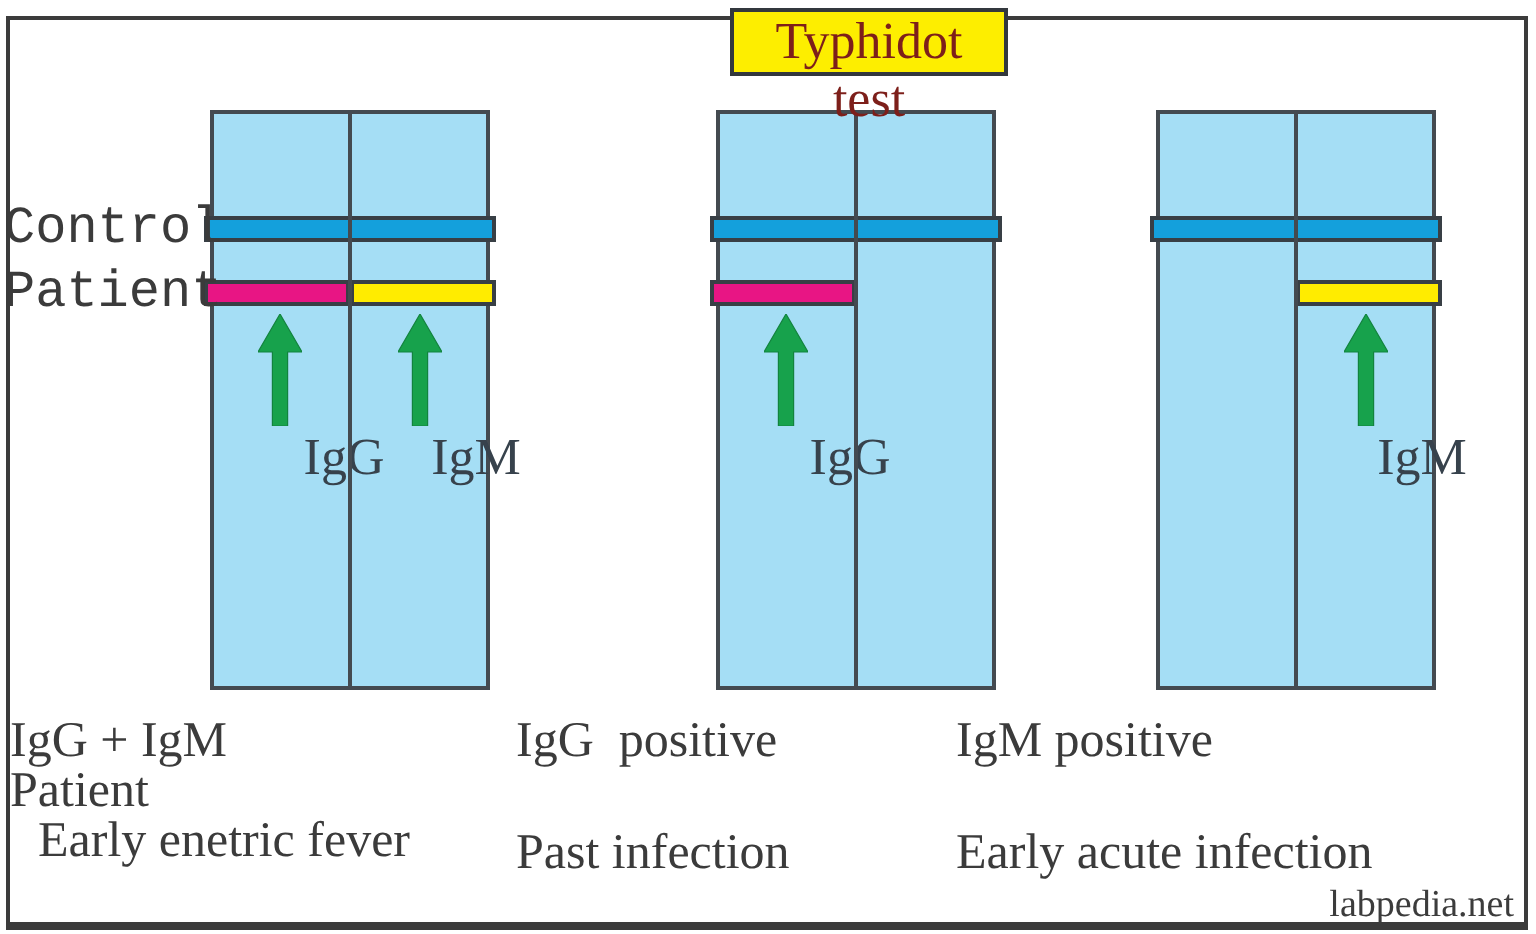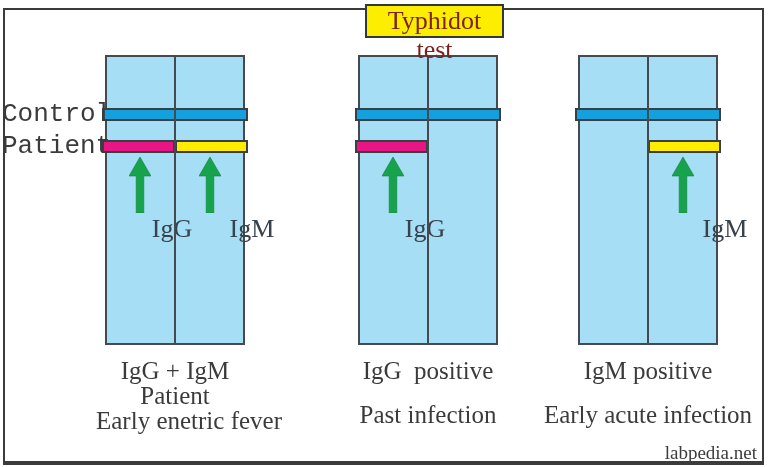--- a/index.html
+++ b/index.html
@@ -67,30 +67,30 @@
   .arrow.lane-r { left:94px; }
   .arrow svg { display:block; }
   .arrow polygon { fill:var(--arrow-green,#17a24c); stroke:#12833e; stroke-width:0.6; }
 
   .lane-label {
     position:absolute; top:161px; width:70px; text-align:center;
     font-size:26px; line-height:26px;
     color:var(--lane-label-text,#37424c); z-index:3;padding-left:32px;
   }
   .lane-label.lane-l { left:0; }
-  .lane-label.lane-r { left:80px;text-align:center; }
+  .lane-label.lane-r { left:66px;text-align:center; }
 
   .caption {
     position:absolute; top:303px; left:50%; transform:translateX(-50%);
-    width:340px; text-align:center;
+    width:340px; text-align:left;
     font-size:25px; color:var(--text-dark,#3b3b3b);
     z-index:6;
   }
   .cap-line { line-height:25px; white-space:pre; }
-  .cap-line.gap { margin-top:19px;font-family:Liberation Serif, serif; }
+  .cap-line.gap { margin-top:31px;font-family:Liberation Serif, serif; }
   .cap-line.nudge { transform:translateX(14px); }
 
   .watermark {
     position:absolute; top:443px; right:11px;
     font-size:19px; line-height:19px; color:#3c3c3c; z-index:6;margin-left:36px;
   }
 </style>
 </head>
 <body>
 

